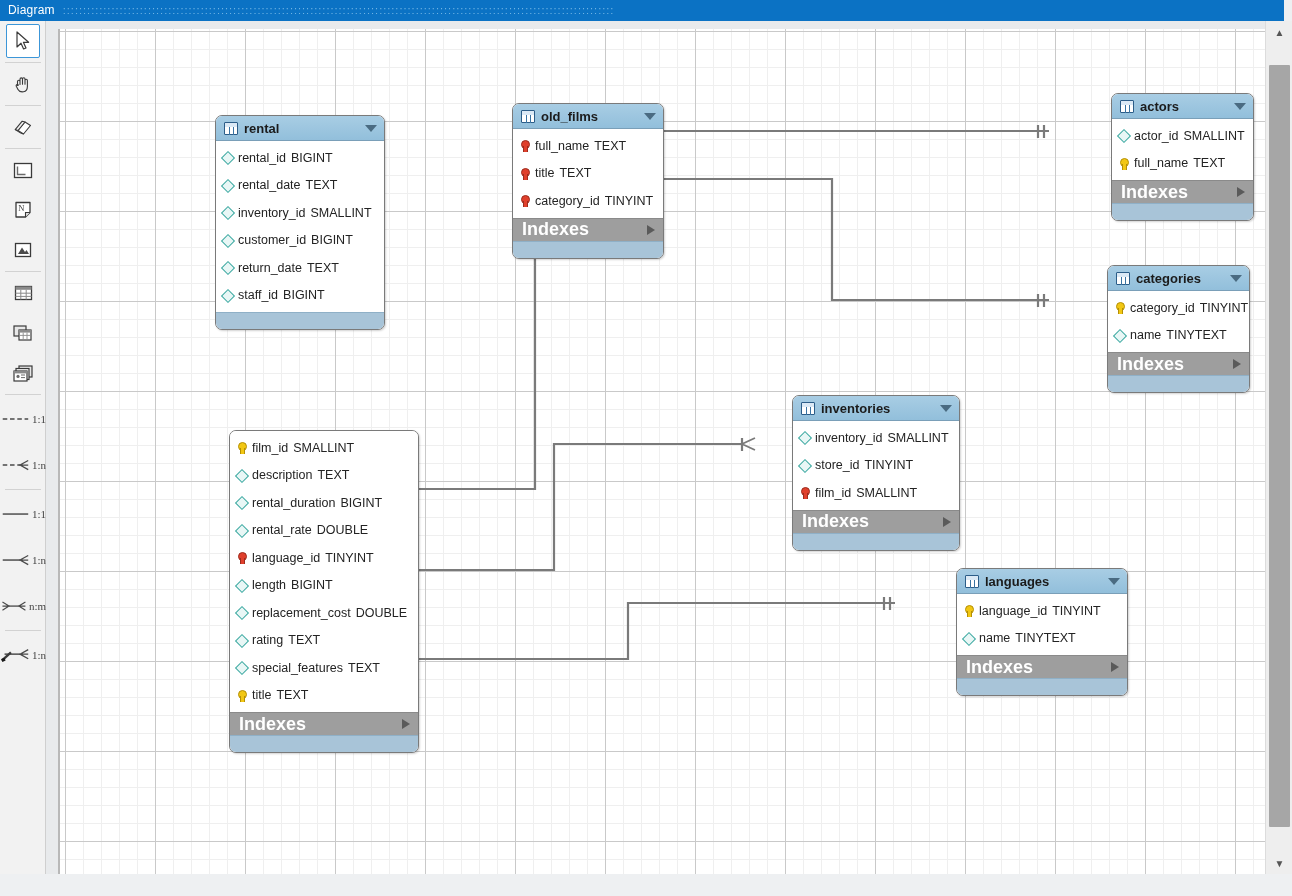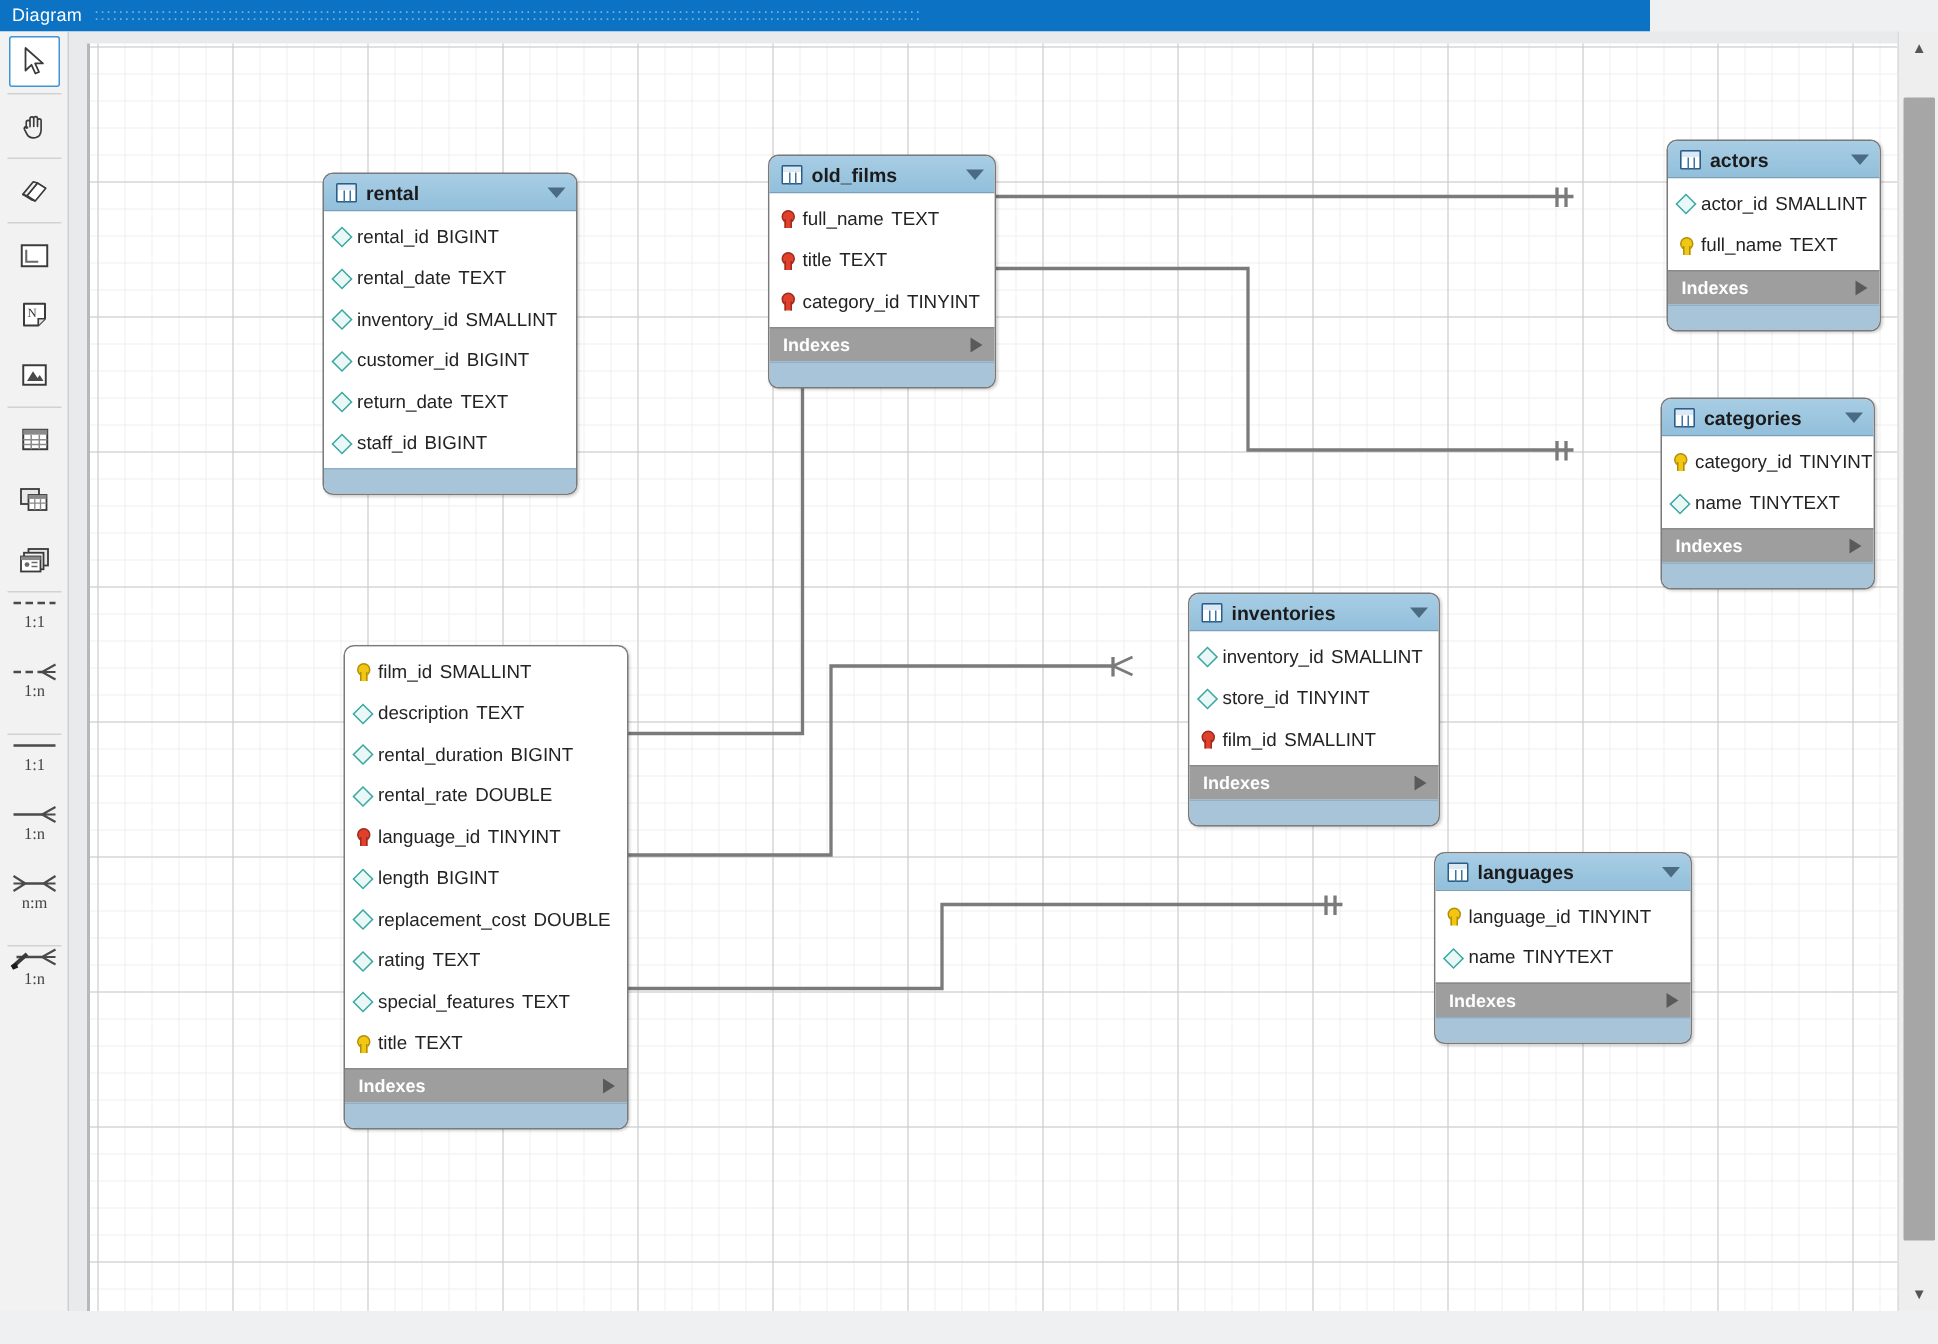--- a/index.html
+++ b/index.html
@@ -8,21 +8,21 @@
     width: 1292px; height: 896px;
     overflow: hidden;
     background: #eef0f2;
     font-family: "Liberation Sans", sans-serif;
   }
 
   #app { position: relative; width: 1292px; height: 896px; }
 
   
   .titlebar {
-    position: absolute; left: 0; top: 0; width: 1100px; height: 21px;
+    position: absolute; left: 0; top: 0; width: 1284px; height: 21px;
     background: #0b72c4;
     color: #ffffff;
     font-size: 12px;
     line-height: 21px;
     padding-left: 8px;
     letter-spacing: .2px;
     overflow: hidden;
     white-space: nowrap;
   }
   .titlebar .dots {
@@ -47,21 +47,21 @@
   }
   .tool.sel { }
   .tool.sel .box {
     position: absolute; left: 6px; top: 3px; width: 34px; height: 34px;
     border: 1px solid #3c96d8; background: #ffffff; border-radius: 2px;
   }
   .tool svg, .tool .glyph { position: relative; z-index: 2; }
   .sep { width: 36px; height: 1px; background: #d2d2d2; margin: 1px auto; }
   .relitem {
     width: 46px; height: 46px;
-    display: flex; flex-direction: column; align-items: center; justify-content: flex-start;
+    display: flex; flex-direction: row; align-items: center; justify-content: flex-start;
     gap: 1px;
   }
   .relitem .cap {
     font-size: 11px; color: #444; font-family: "Liberation Serif", serif;
     line-height: 11px;
   }
 
   
   .canvas-wrap {
     position: absolute; left: 46px; top: 21px;
@@ -166,21 +166,21 @@
   }
   .cname { }
   .ctype { margin-left: 5px; }
   .t-idx {
     height: 23px;
     background: #9e9e9e;
     border-top: 1px solid #8a8a8a;
     display: flex; align-items: center;
     padding: 0 8px 0 9px;
     color: #ffffff;
-    font-size: 12px; font-weight: bold;
+    font-size: 18px; font-weight: bold;
   }
   .t-idx .lbl { flex: 1 1 auto; }
   .t-idx .arrow {
     width: 0; height: 0;
     border-top: 5px solid transparent;
     border-bottom: 5px solid transparent;
     border-left: 8px solid #5a5a5a;
   }
   .t-foot {
     height: 17px;

